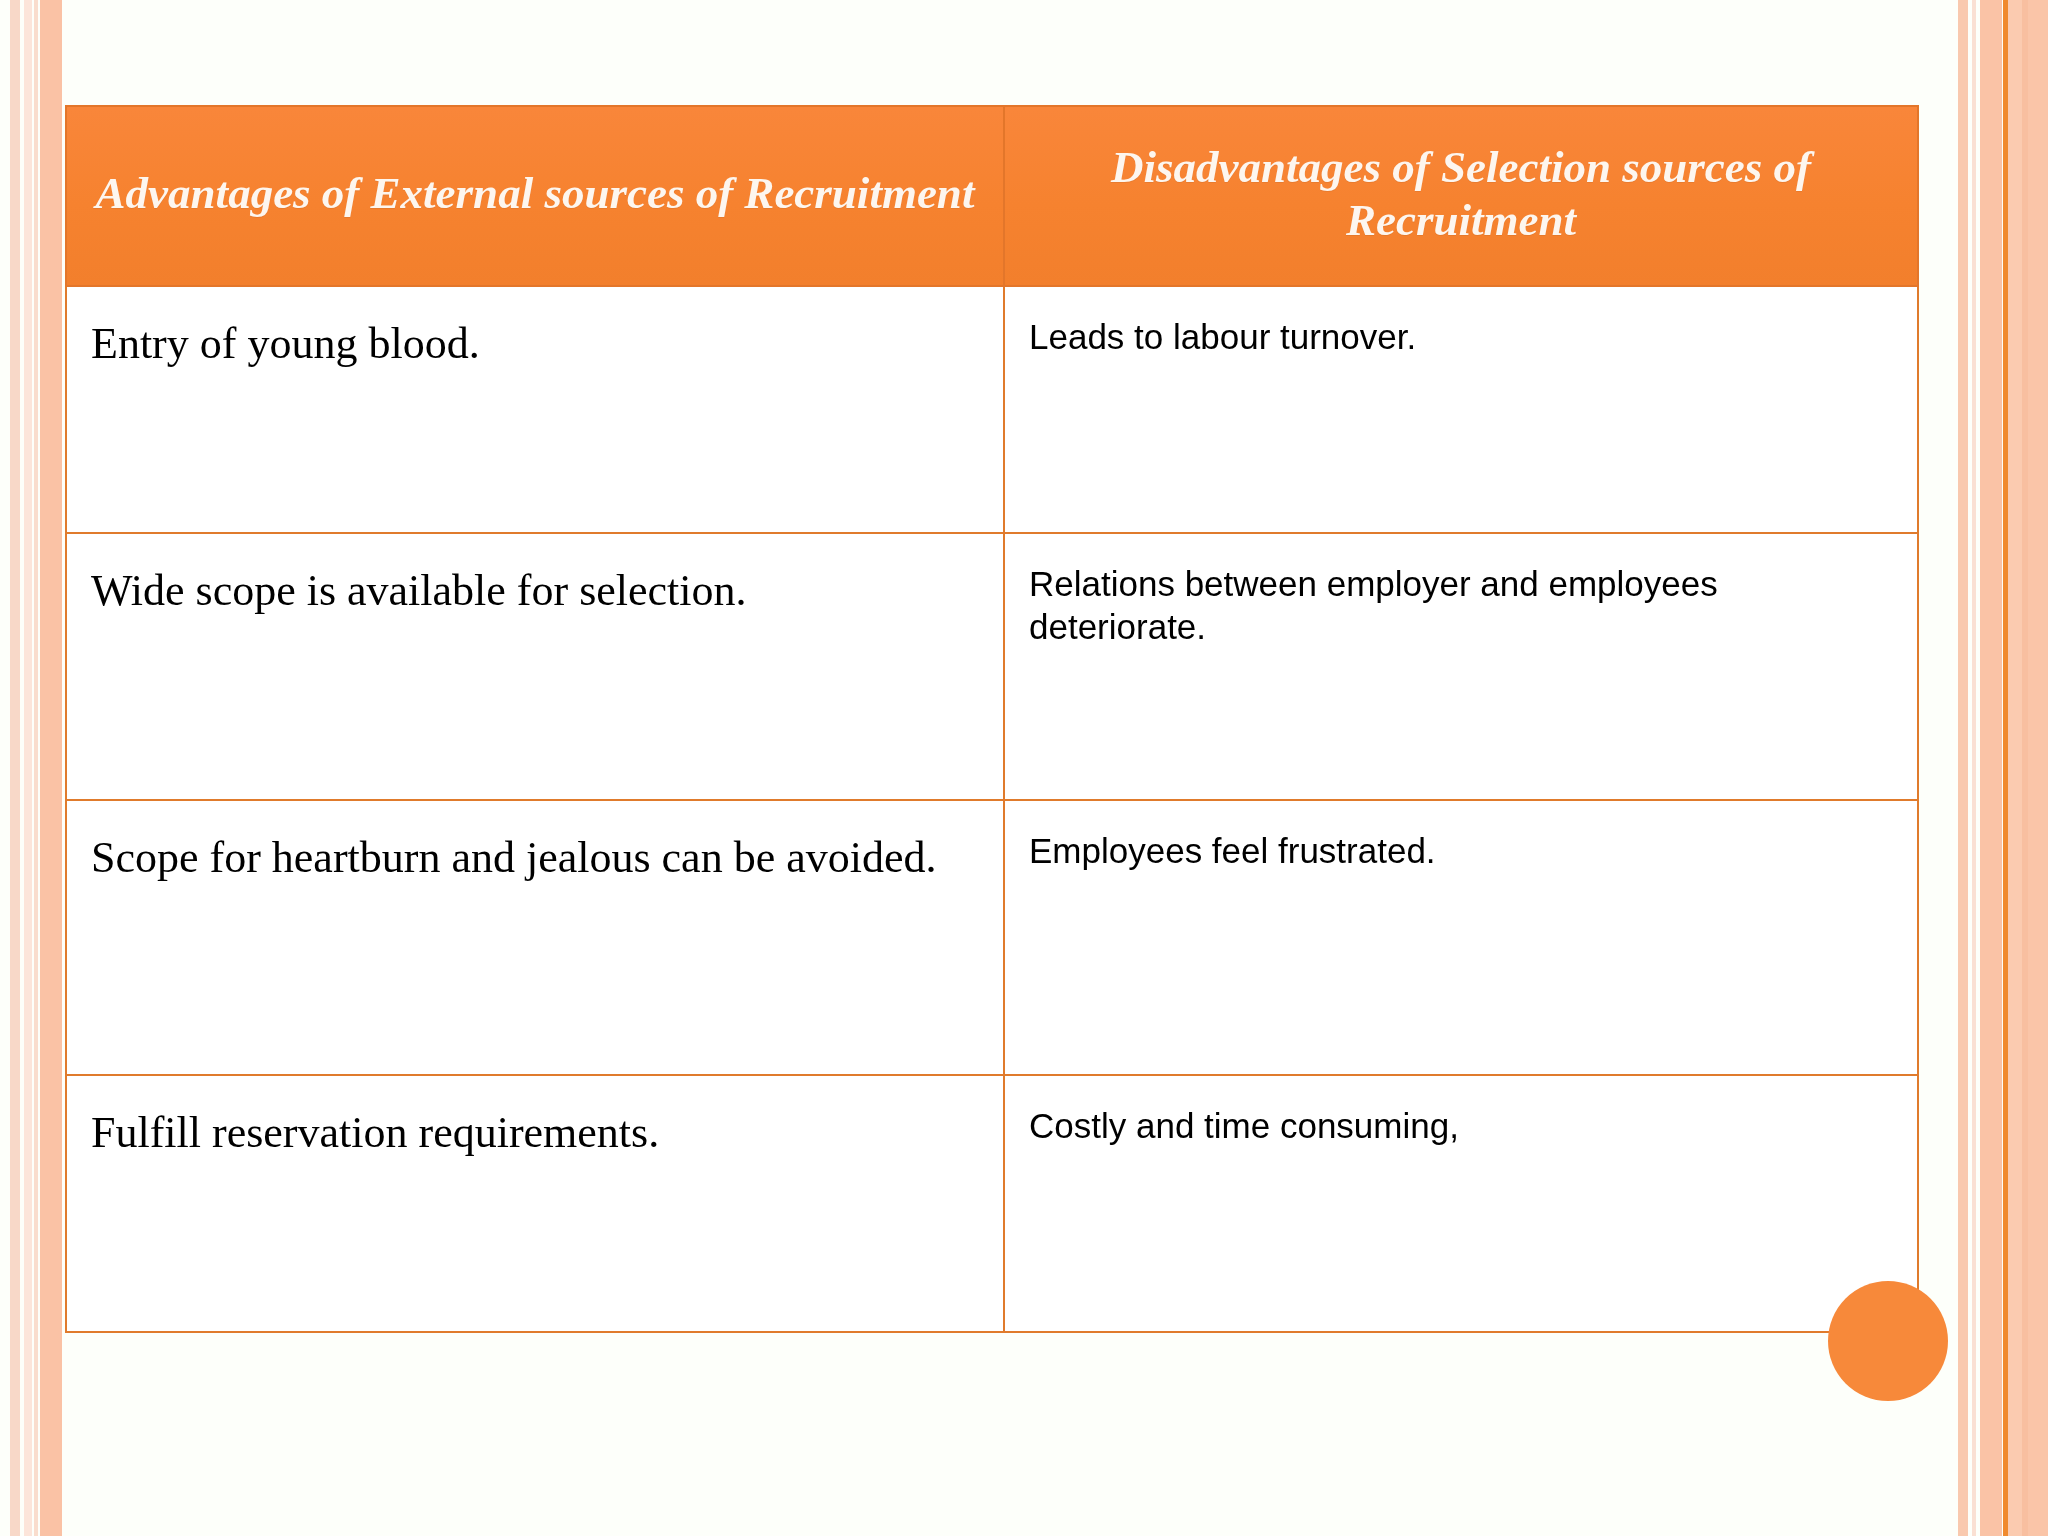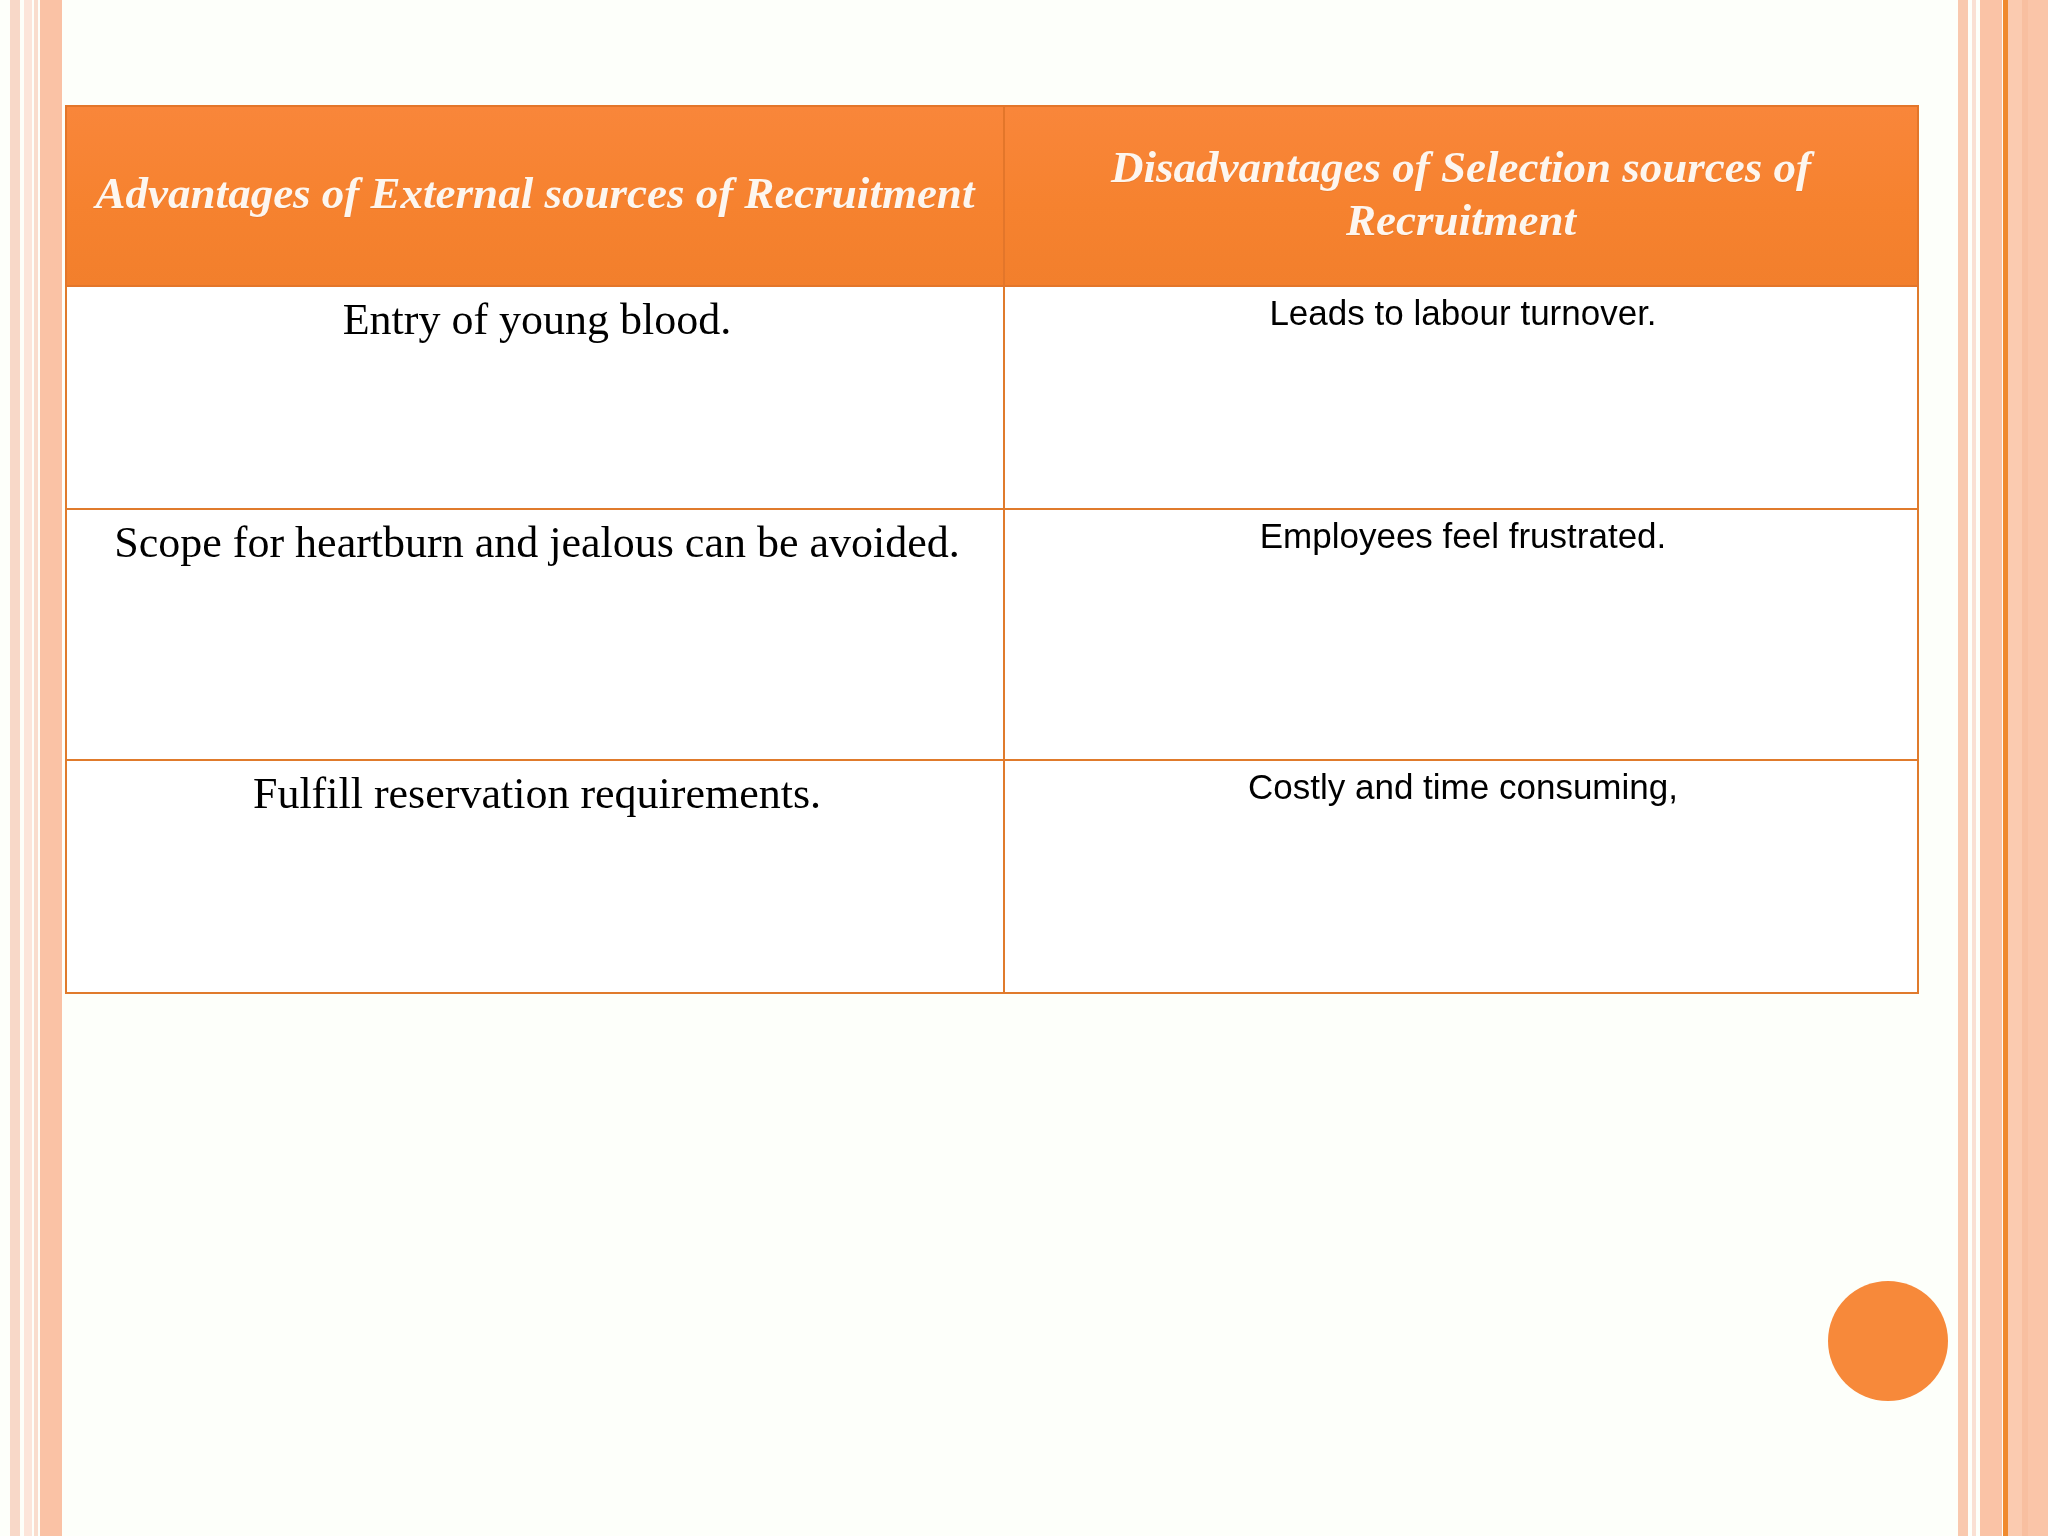--- a/index.html
+++ b/index.html
@@ -80,23 +80,22 @@
     border: 2px solid #e3762a;
     height: 130px;
     vertical-align: middle;
     text-shadow: 0 1px 0 rgba(0,0,0,0.06);
     font-style: italic;
   }
 
   table.cmp td {
     border: 2px solid #e07b2c;
     vertical-align: top;
-    padding: 5px 20px 16px 24px;
+    padding: 29px 20px 16px 24px;
     color: #000000;
-    text-align: center;
   }
   table.cmp td.adv {
     font-family: "Liberation Serif", "DejaVu Serif", serif;
     font-size: 44px;
     line-height: 1.28;
   }
   table.cmp td.dis {
     font-family: Liberation Sans, sans-serif;
     font-size: 35px;
     line-height: 1.22;
@@ -138,20 +137,24 @@
         <tr>
           <th>Advantages of External sources of Recruitment</th>
           <th>Disadvantages of Selection sources of Recruitment</th>
         </tr>
       </thead>
       <tbody>
         <tr class="r1">
           <td class="adv">Entry of young blood.</td>
           <td class="dis">Leads to labour turnover.</td>
         </tr>
+        <tr class="r2">
+          <td class="adv">Wide scope is available for selection.</td>
+          <td class="dis">Relations between employer and employees deteriorate.</td>
+        </tr>
         <tr class="r4">
           <td class="adv">Scope for heartburn and jealous can be avoided.</td>
           <td class="dis">Employees feel frustrated.</td>
         </tr>
         <tr class="r5">
           <td class="adv">Fulfill reservation requirements.</td>
           <td class="dis">Costly and time consuming,</td>
         </tr>
       </tbody>
     </table>

